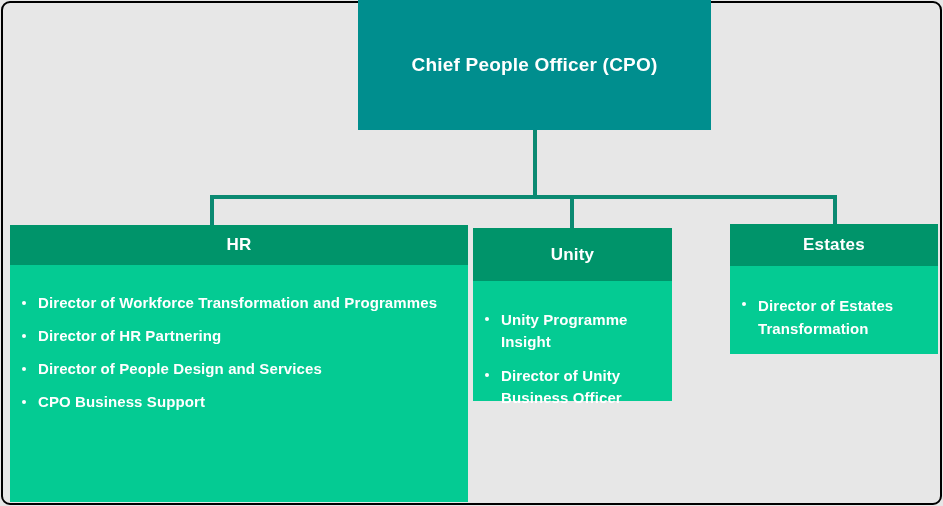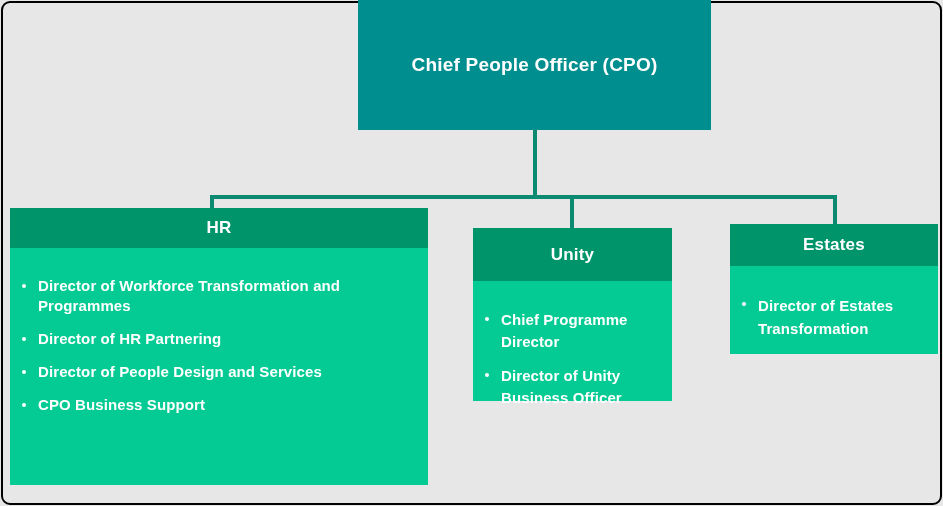--- a/index.html
+++ b/index.html
@@ -39,21 +39,21 @@
   }
   .dept-list li{
     position:relative; color:var(--text); font-weight:bold; font-size:15px;
     line-height:20px; margin-bottom:13px; padding-left:18px; letter-spacing:0.1px;
   }
   .dept-list li::before{
     content:""; position:absolute; left:2px; top:8px; width:4px; height:4px;
     border-radius:50%; background:var(--text);
   }
 
-  .dept-hr{ left:10px; top:208px; width:418px; height:277px; }
+  .dept-hr{ left:10px; top:225px; width:458px; height:277px; }
   .dept-hr .dept-header{ height:40px; }
 
   .dept-unity{ left:473px; top:228px; width:199px; height:173px; }
   .dept-unity .dept-header{ height:53px; }
   .dept-unity .dept-list li{ line-height:22px; margin-bottom:12px; }
 
   .dept-estates{ left:730px; top:224px; width:208px; height:130px; }
   .dept-estates .dept-header{ height:42px; }
   .dept-estates .dept-list li{ line-height:23px; margin-bottom:14px; }
 
@@ -85,21 +85,21 @@
         <li>Director of Workforce Transformation and Programmes</li>
         <li>Director of HR Partnering</li>
         <li>Director of People Design and Services</li>
         <li>CPO Business Support</li>
       </ul>
   </div>
 
   <div class="dept dept-unity">
     <div class="dept-header">Unity</div>
     <ul class="dept-list">
-        <li>Chief Programme Director</li>
+        <li>Unity Programme Insight</li>
         <li>Director of Unity Business Officer</li>
       </ul>
   </div>
 
   <div class="dept dept-estates">
     <div class="dept-header">Estates</div>
     <ul class="dept-list">
         <li>Director of Estates Transformation</li>
       </ul>
   </div>

